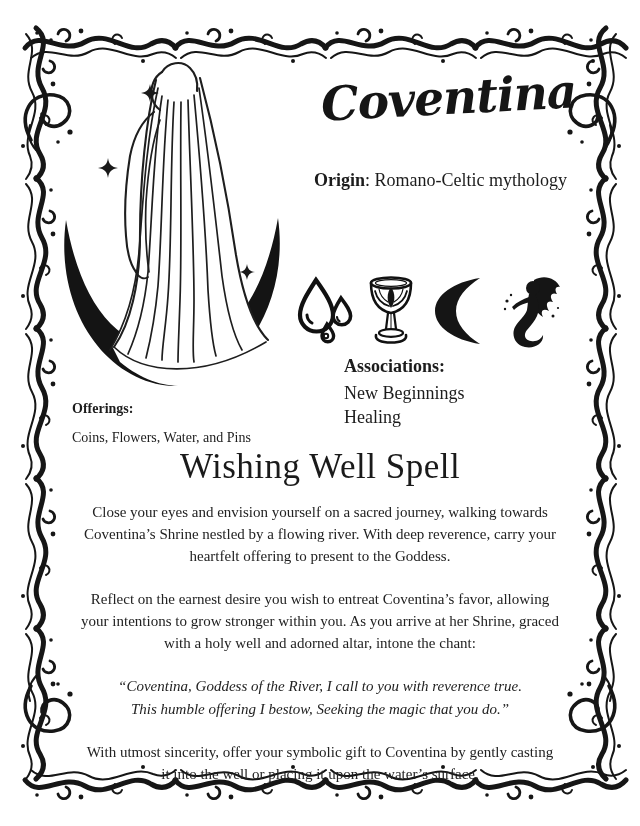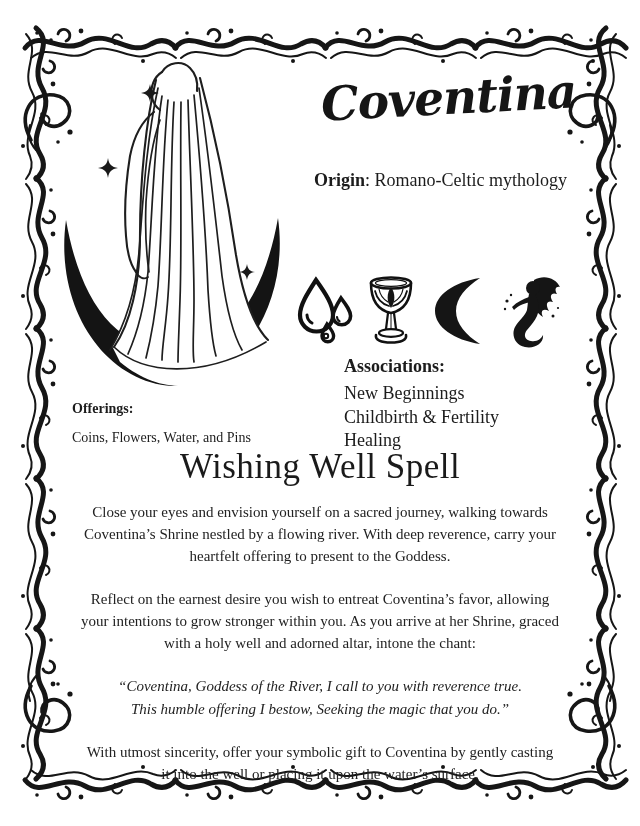--- a/index.html
+++ b/index.html
@@ -179,21 +179,20 @@
       <circle class="icon-ink" cx="13" cy="21" r="1.2"></circle>
       <circle class="icon-ink" cx="7" cy="35" r="1.2"></circle>
       <circle class="icon-ink" cx="55" cy="42" r="1.5"></circle>
       <circle class="icon-ink" cx="60" cy="34" r="1.1"></circle>
     </svg>
   </div>
 
   <div class="assoc">
     <div class="hd">Associations:</div>
     <div class="it">New Beginnings</div>
-    <div class="it">Childbirth &amp; Fertility</div>
     <div class="it">Healing</div>
   </div>
 
   <div class="offer">
     <div class="hd">Offerings:</div>
     <div class="val">Coins, Flowers, Water, and Pins</div>
   </div>
 
   <div class="spell">
     <h2 class="spell-title">Wishing Well Spell</h2>

